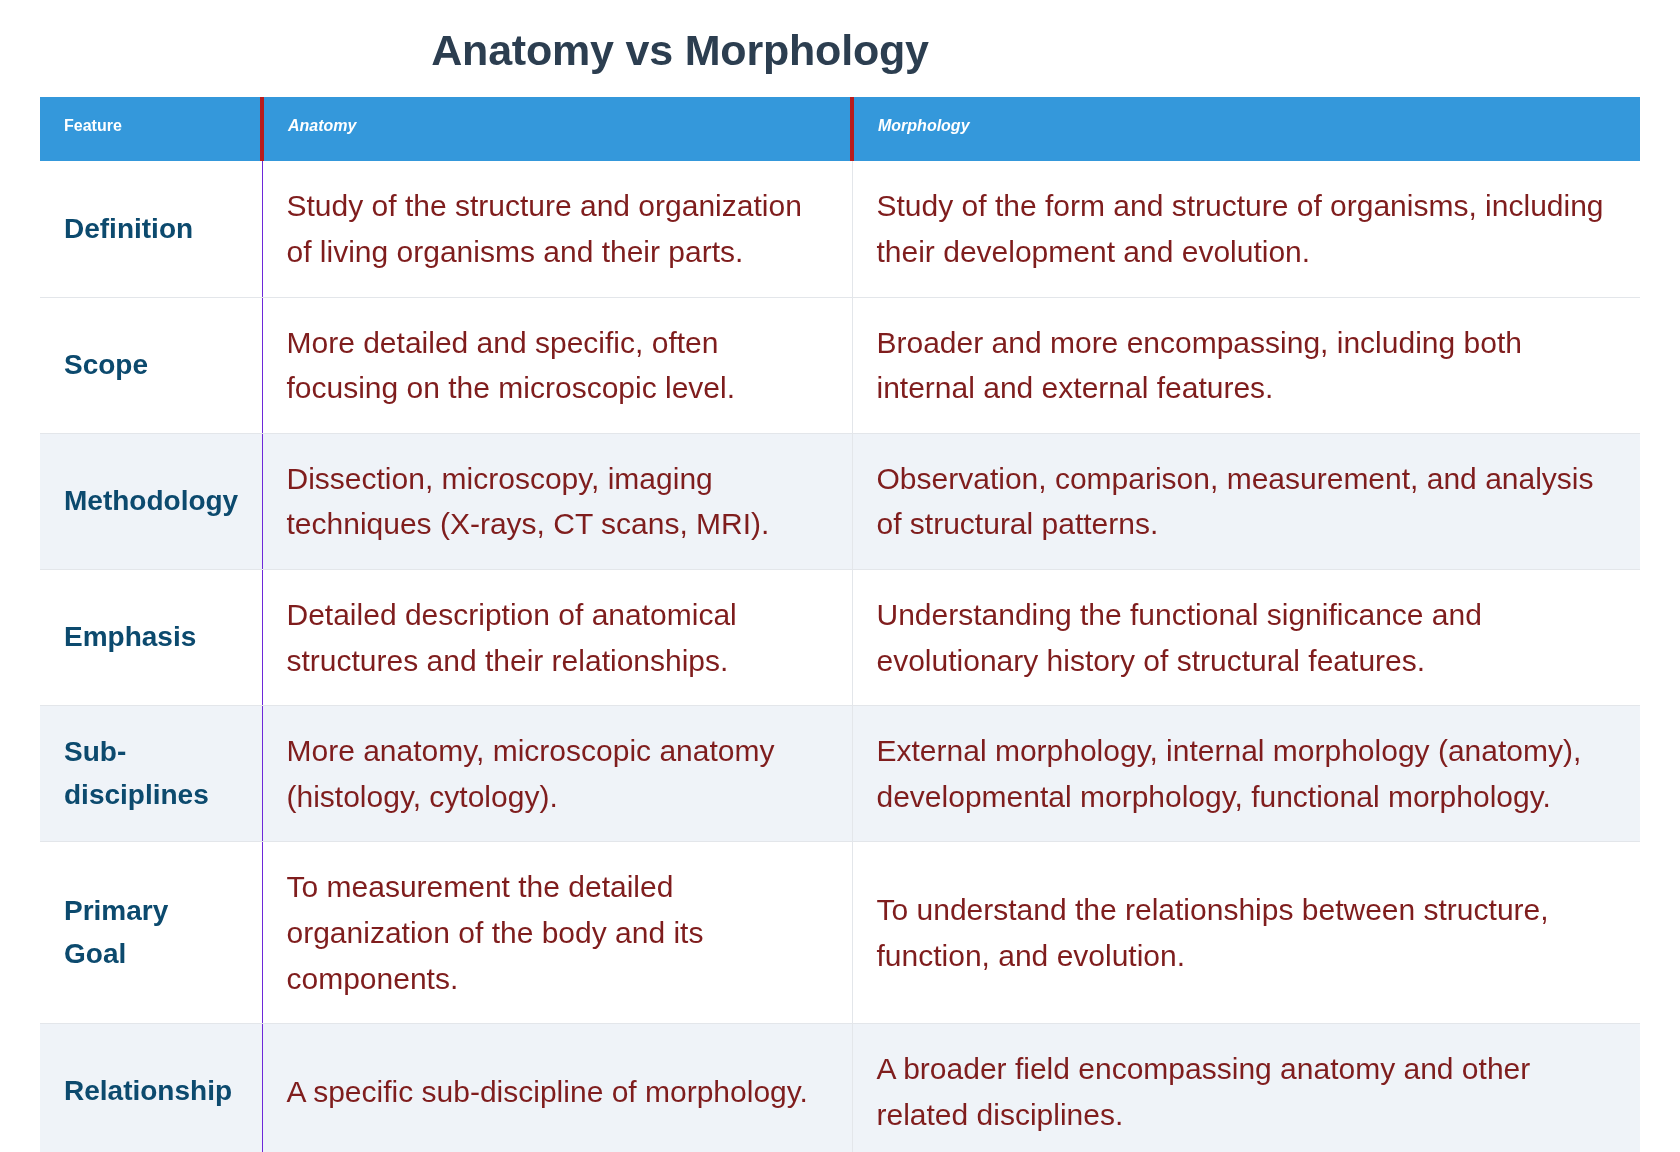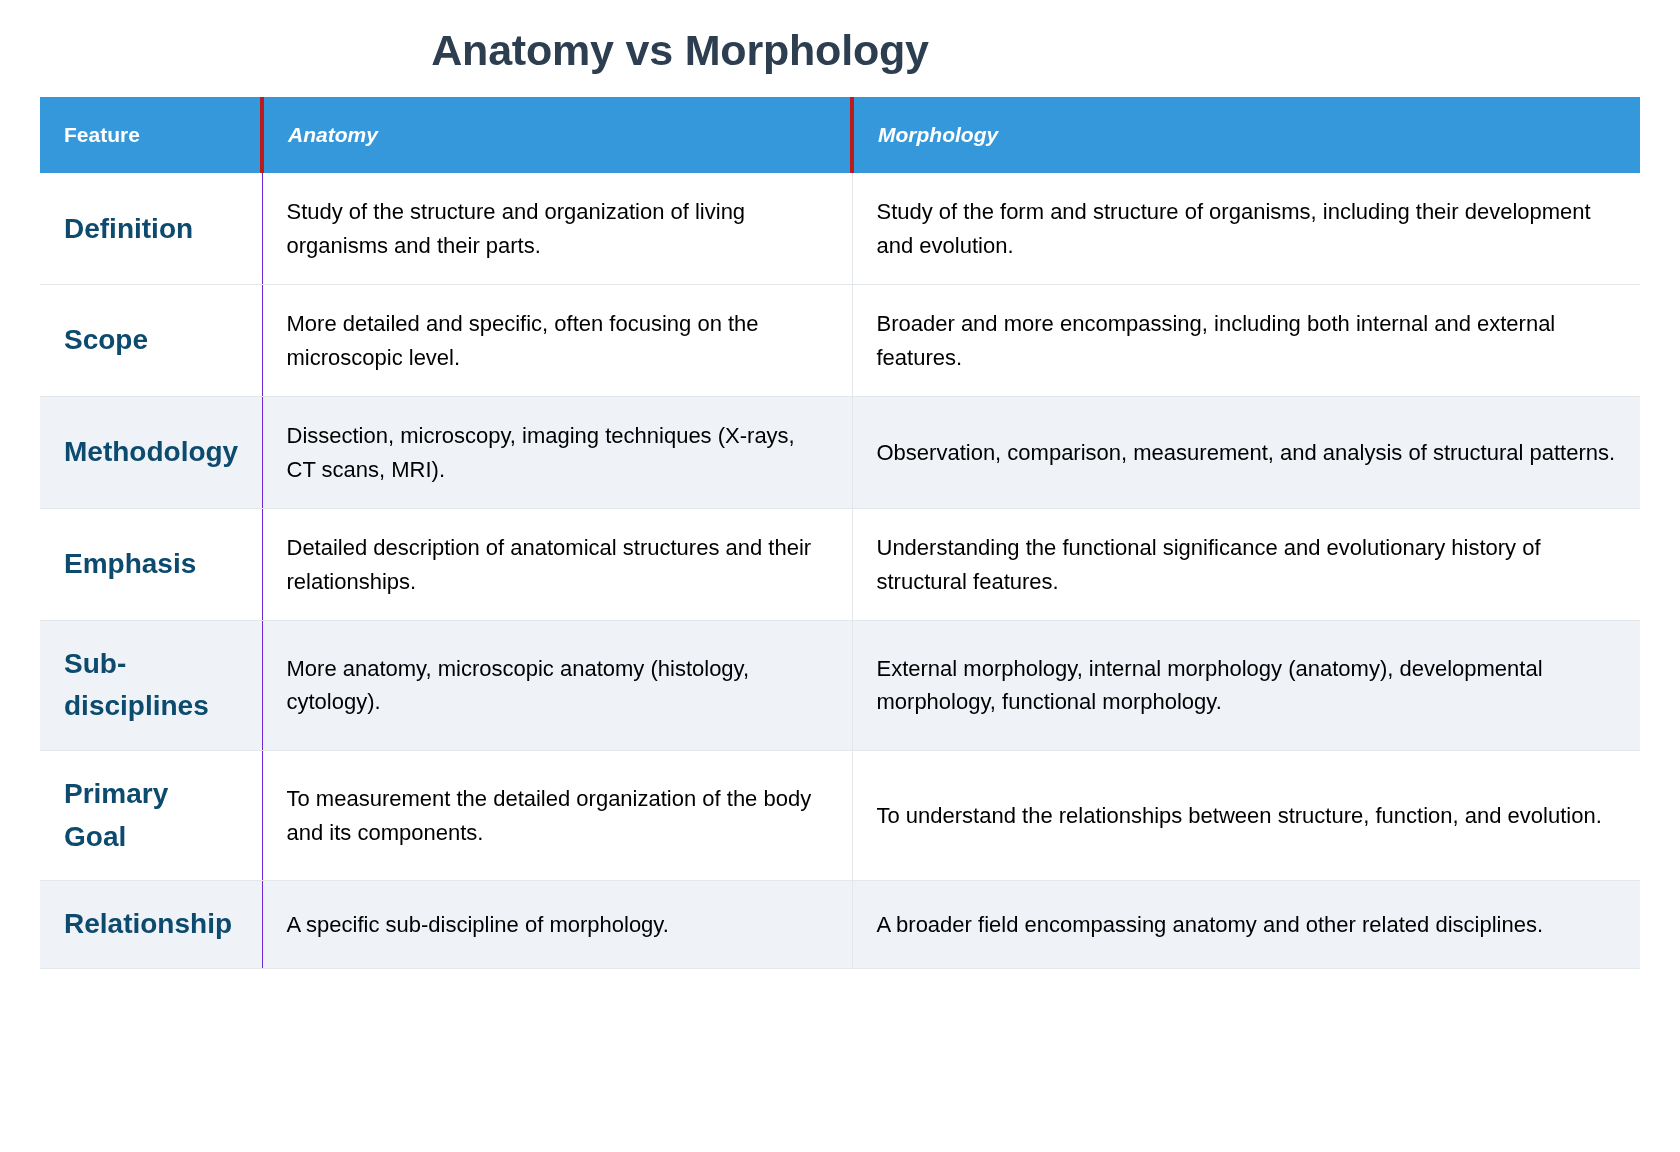--- a/index.html
+++ b/index.html
@@ -43,35 +43,35 @@
     table-layout: fixed;
     background: #ffffff;
   }
   table.cmp col.c-feature { width: 222px; }
   table.cmp col.c-anatomy { width: 590px; }
   table.cmp col.c-morph   { width: 788px; }
 
   table.cmp thead th {
     background: #3498db;
     color: #ffffff;
-    font-size: 21px;
+    font-size: 16px;
     font-weight: bold;
     text-align: left;
-    padding: 26px 24px 26px 24px;
+    padding: 20px 24px 26px 24px;
     border: none;
     vertical-align: middle;
     height: 36px;
     box-sizing: border-box;
   }
   table.cmp thead th.th-feature { padding-left: 24px; }
   table.cmp thead th.th-sep { border-left: 4px solid #b91c1c; font-style: italic; }
 
   table.cmp tbody td {
-    font-size: 22px;
-    color: #000000;
+    font-size: 30px;
+    color: #7f1d1d;
     padding: 22px 24px;
     border: 1px solid #e3e6ea;
     border-left: none;
     border-right: none;
     vertical-align: middle;
     line-height: 1.52;
     box-sizing: border-box;
     background: transparent;
   }
   table.cmp tbody tr.alt { background: #eff3f8; }

